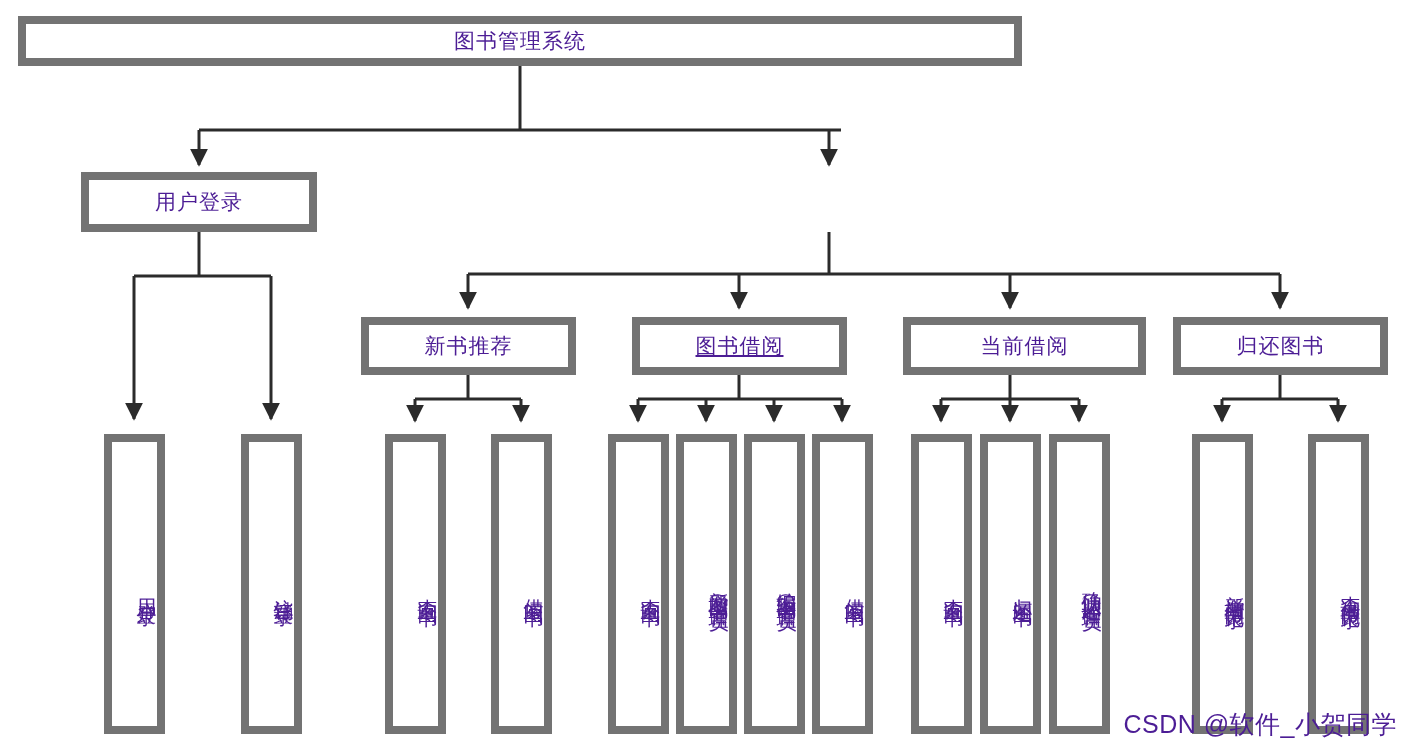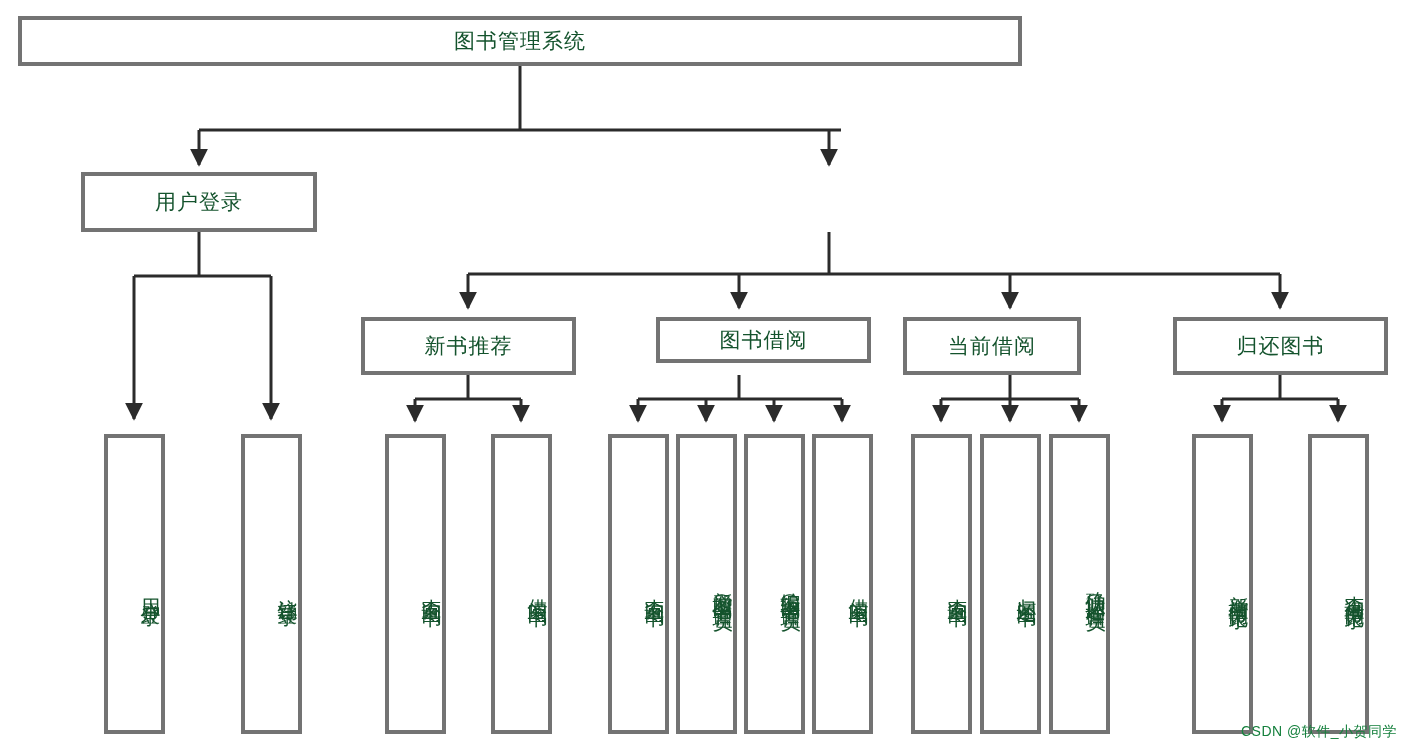--- a/index.html
+++ b/index.html
@@ -22,26 +22,26 @@
   svg#edges {
     position: absolute;
     left: 0; top: 0;
     width: 1405px;
     height: 747px;
     pointer-events: none;
   }
   .node {
     position: absolute;
     box-sizing: border-box;
-    border: 4px solid #737373;
+    border: 8px solid #737373;
     background: #ffffff;
     display: flex;
     align-items: center;
     justify-content: center;
-    color: #14532d;
+    color: #4c1d95;
   }
   .node.horiz {
     font-size: 21px;
     letter-spacing: 1px;
   }
   .node.vert {
     writing-mode: vertical-rl;
     text-orientation: upright;
     font-size: 20px;
     letter-spacing: 3px;
@@ -52,22 +52,22 @@
   }
   .node.vert > span {
     writing-mode: vertical-rl;
     text-orientation: upright;
     display: block;
   }
   #watermark {
     position: absolute;
     right: 8px;
     bottom: 6px;
-    font-size: 14px;
-    color: #15803d;
+    font-size: 25px;
+    color: #4c1d95;
     letter-spacing: 0.5px;
     white-space: nowrap;
     z-index: 5;
   }
 </style>
 </head>
 <body>
 
 <div id="diagram-root">
 
@@ -127,24 +127,24 @@
     <span>图书管理系统</span>
   </div>
 
   <div class="node horiz" style="left:81px; top:172px; width:236px; height:60px;">
     <span>用户登录</span>
   </div>
 
   <div class="node horiz" style="left:361px; top:317px; width:215px; height:58px;align-items:center;">
     <span>新书推荐</span>
   </div>
-  <div class="node horiz" style="left:656px; top:317px; width:215px; height:46px;">
+  <div class="node horiz" style="left:632px; top:317px; width:215px; height:58px;text-decoration:underline;">
     <span>图书借阅</span>
   </div>
-  <div class="node horiz" style="left:903px; top:317px; width:178px; height:58px;">
+  <div class="node horiz" style="left:903px; top:317px; width:243px; height:58px;">
     <span>当前借阅</span>
   </div>
   <div class="node horiz" style="left:1173px; top:317px; width:215px; height:58px;">
     <span>归还图书</span>
   </div>
 
   <div class="node vert" style="left:104px; top:434px; width:61px; height:300px;">
     <span>用户登录</span>
   </div>
   <div class="node vert" style="left:241px; top:434px; width:61px; height:300px;">

